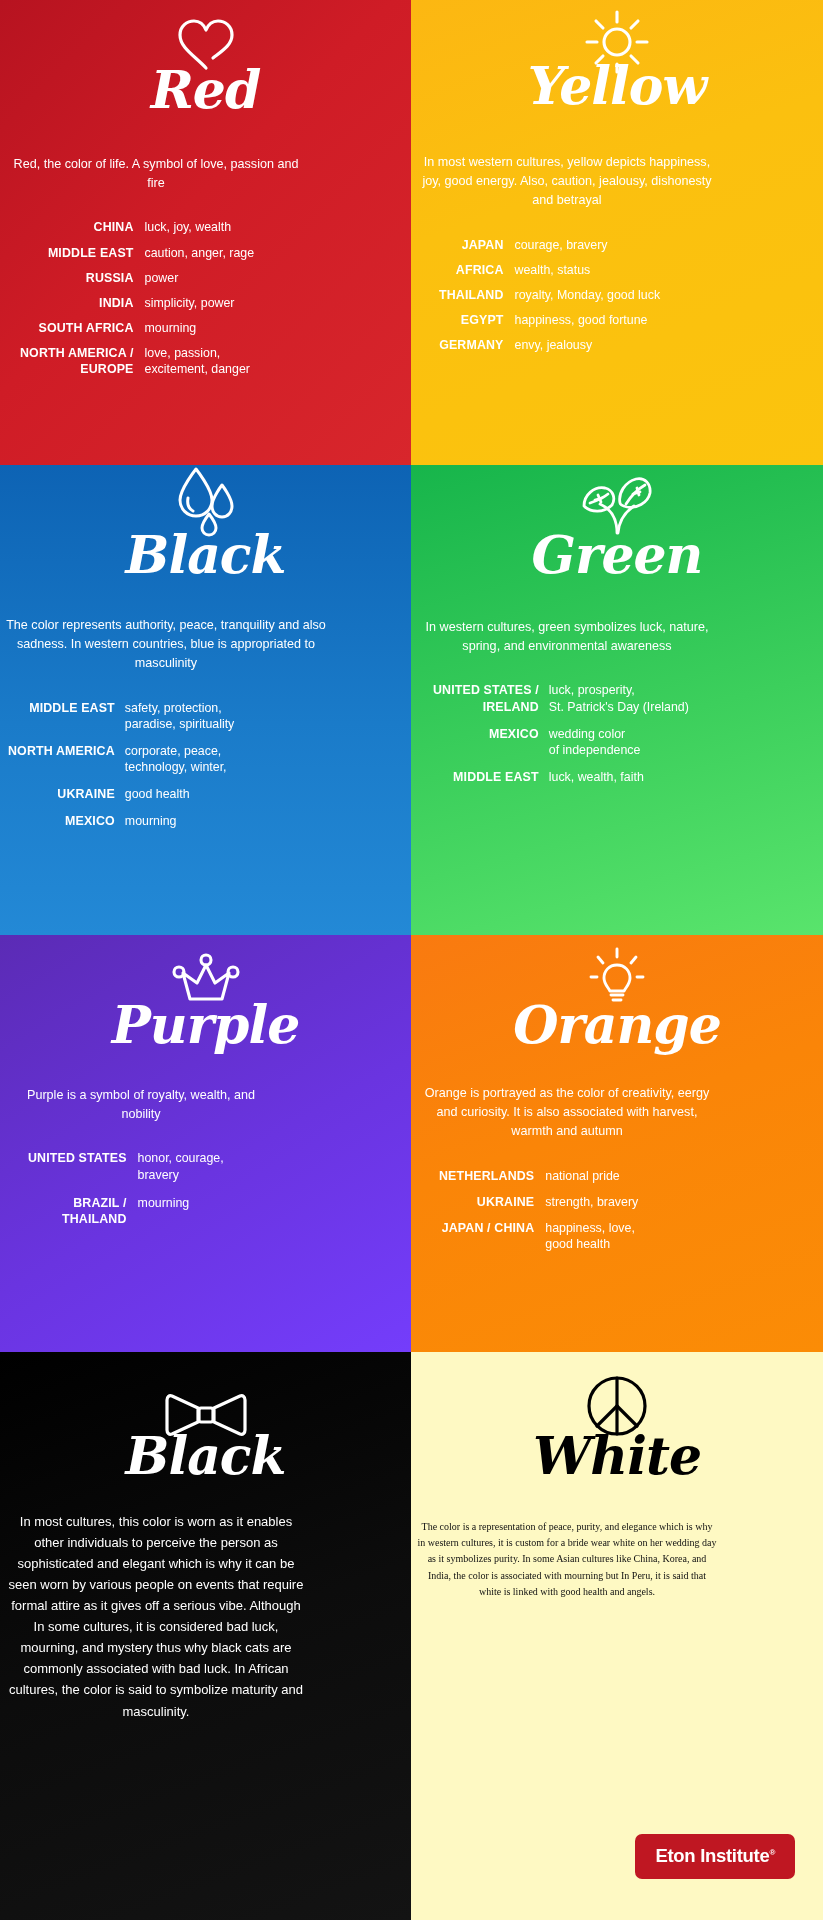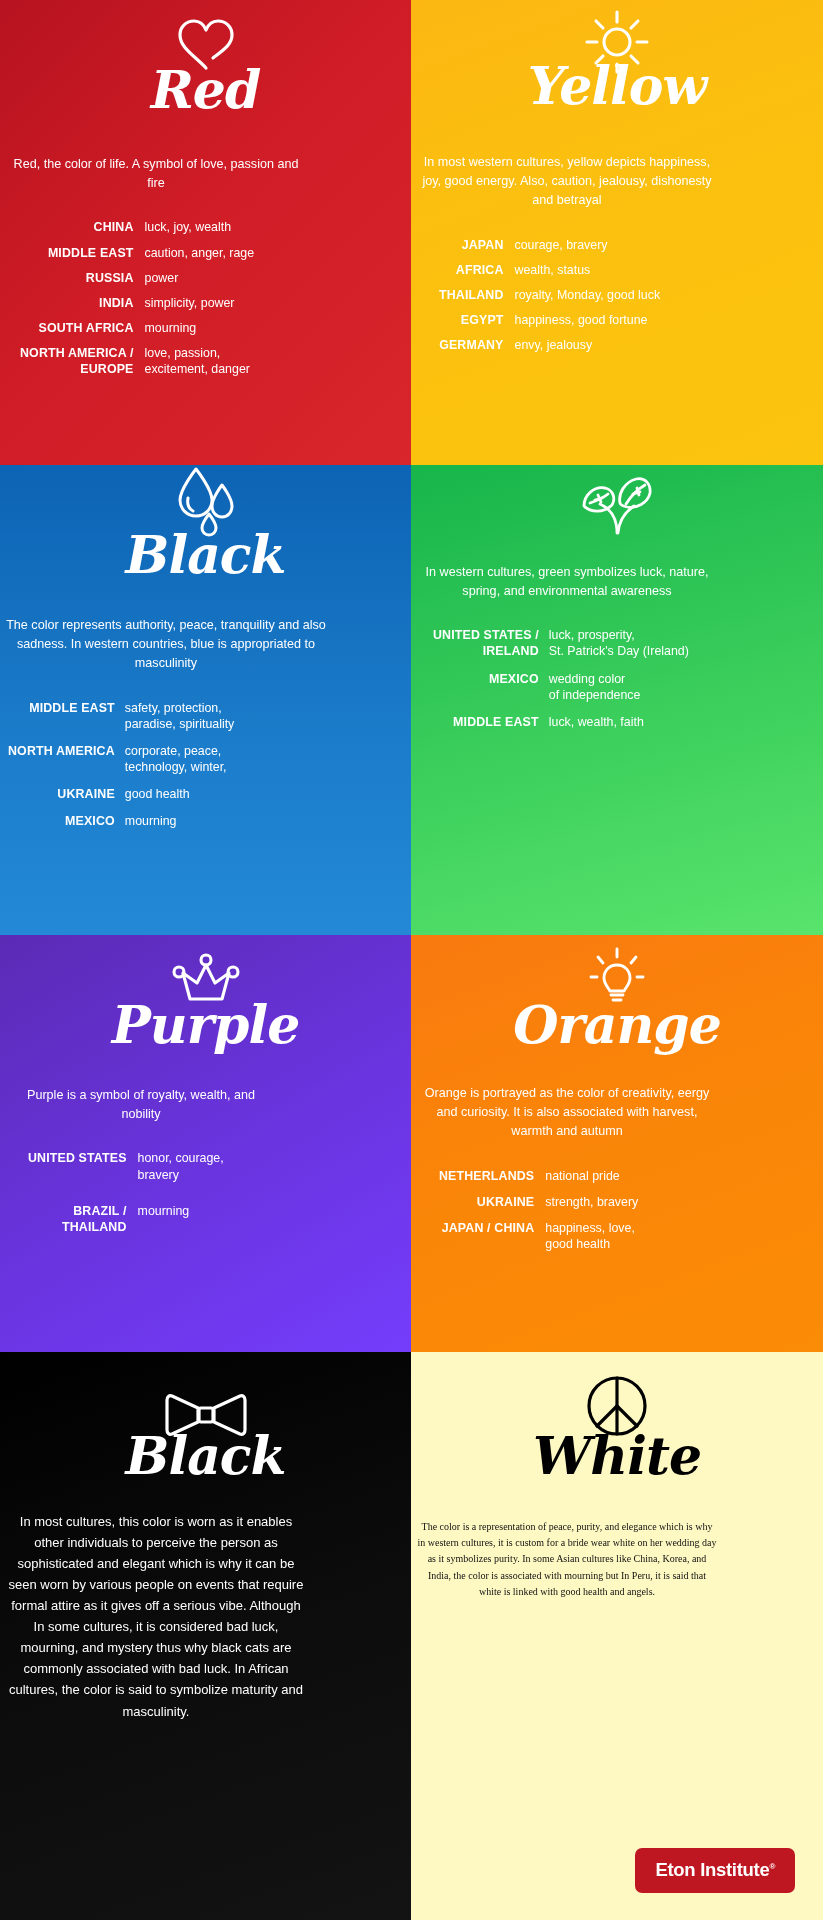--- a/index.html
+++ b/index.html
@@ -99,28 +99,28 @@
   }
   .rows .meaning {
     text-align: left;
     font-weight: 400;
     white-space: pre-line;
   }
   .p-red    .rows { margin-left: 14px; width: calc(100% - 28px); }
   .p-yellow .rows { margin-left: 22px; width: calc(100% - 34px); }
   .p-blue   .rows { margin-left: 2px;  width: calc(100% - 14px); column-gap: 10px; row-gap: 11px; }
   .p-green  .rows { margin-left: 16px;  width: calc(100% - 16px); column-gap: 10px; row-gap: 11px; }
-  .p-purple .rows { margin-left: 22px; width: calc(100% - 40px); row-gap: 20px; }
+  .p-purple .rows { margin-left: 22px; width: calc(100% - 40px); row-gap: 12px; }
   .p-orange .rows { margin-left: 22px; width: calc(100% - 40px); row-gap: 10px; }
 
   
   .logo-badge {
     position: absolute;
     right: 28px;
-    bottom: 27px;
+    bottom: 41px;
     background: #bf1722;
     color: #ffffff;
     padding: 11px 20px 12px 20px;
     border-radius: 7px;
     font-size: 18.5px;
     font-weight: 700;
     letter-spacing: -0.3px;
     white-space: nowrap;
   }
   .logo-badge::after {
@@ -228,20 +228,21 @@
         <path d="M39 58 C 39 44, 33 34, 22 29"></path>
         <path d="M34 30 C 26 38, 13 38, 6 31 C 6 20, 16 11, 27 13 C 35 15, 38 23, 34 30 Z"></path>
         <path d="M12 28 C 18 26, 25 23, 30 19"></path>
         <path d="M20 20 L23 27 M17 25 L24 23"></path>
         <path d="M42 28 C 40 18, 47 7, 58 4 C 67 2, 73 9, 72 18 C 70 28, 58 34, 49 32 C 45 31, 42 30, 42 28 Z"></path>
         <path d="M67 10 C 60 14, 53 21, 48 29"></path>
         <path d="M59 13 L61 20 M55 19 L62 17"></path>
         <path d="M40 58 C 41 46, 47 37, 56 31"></path>
       </svg>
     </div>
+    <div class="word">Green</div>
     <p class="desc">In western cultures, green symbolizes luck, nature, spring, and environmental awareness</p>
     <div class="rows">
       <div class="region">UNITED STATES /
 IRELAND</div>
       <div class="meaning">luck, prosperity,
 St. Patrick's Day (Ireland)</div>
       <div class="region">MEXICO</div>
       <div class="meaning">wedding color
 of independence</div>
       <div class="region">MIDDLE EAST</div>

